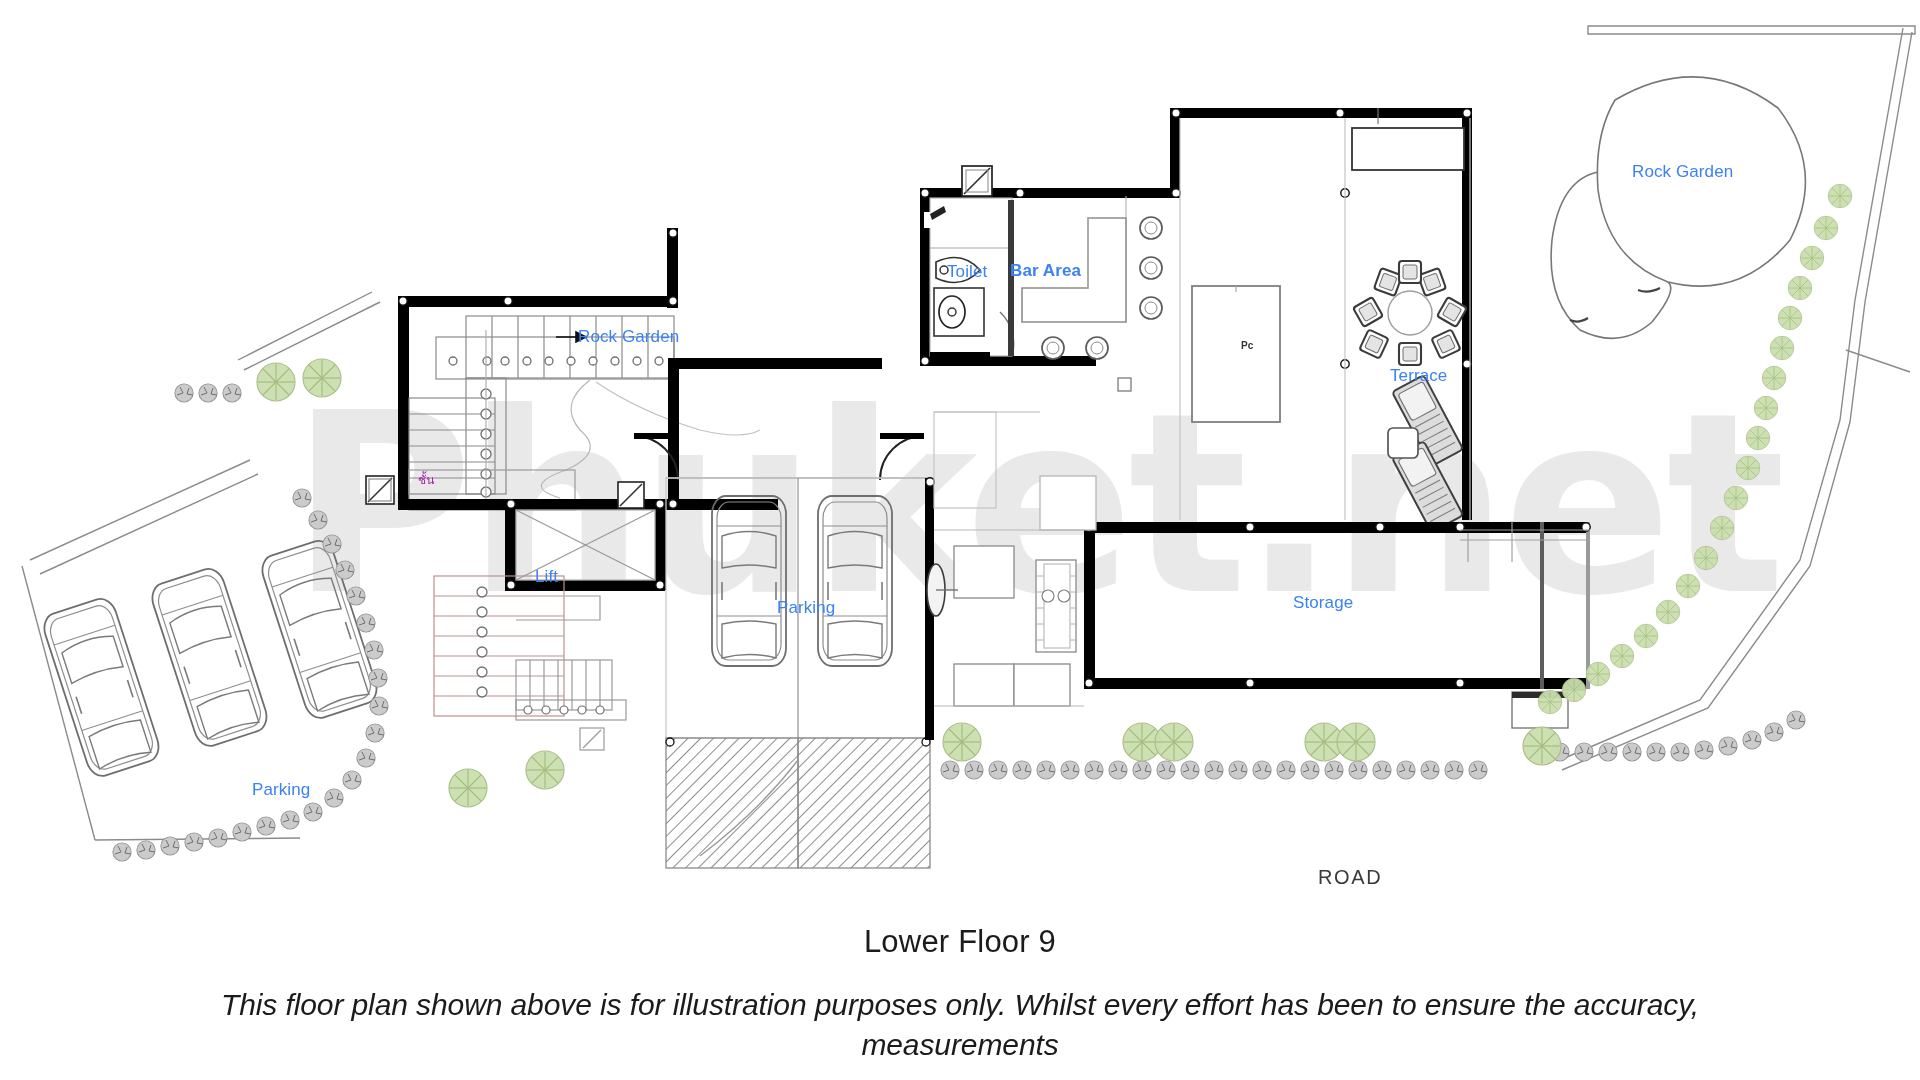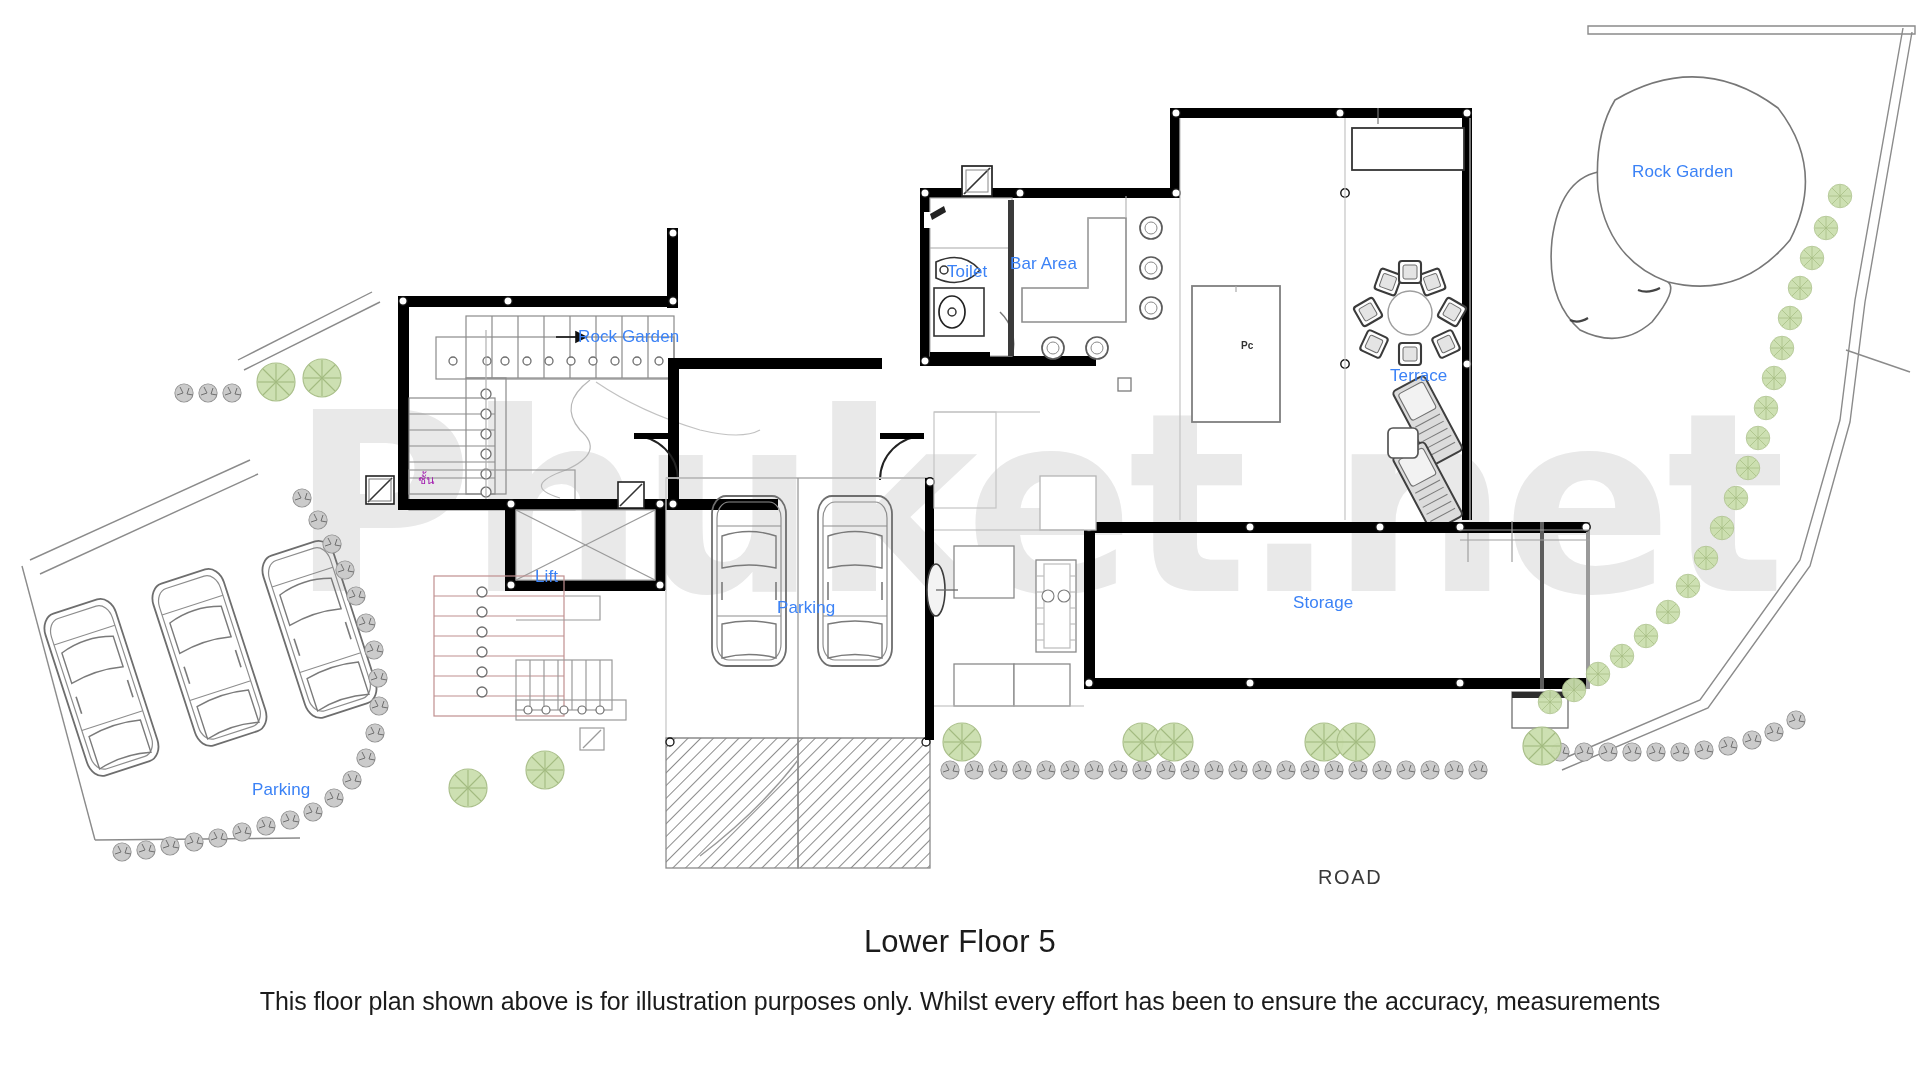--- a/index.html
+++ b/index.html
@@ -38,26 +38,27 @@
   }
   .plan-title {
     font-size: 31px;
     font-weight: 400;
     letter-spacing: 0.2px;
     color: #1b1b1b;
     margin: 0 0 26px 0;
     line-height: 1.1;
   }
   .disclaimer {
-    font-size: 25px;
+    font-size: 30px;
     line-height: 1.34;
     color: #1b1b1b;
     margin: 1px auto;
     width: 1620px;
     letter-spacing: -0.1px;
+    font-style: italic;
   }
   .disclaimer .line {
     display: block;
   }
   .room-label {
     position: absolute;
     font-size: 17px;
     color: #3b82f6;
     white-space: nowrap;
     font-family: "Liberation Sans", sans-serif;
@@ -617,40 +618,40 @@
       <line x1="556" y1="337" x2="576" y2="337"></line>
       <path d="M576 332 L586 337 L576 342 Z"></path>
     </g>
 
   </svg>
 
   <div class="room-label" style="left:578px; top:327px;">Rock Garden</div>
 
   <div class="room-label" style="left:947px; top:262px;">Toilet</div>
 
-  <div class="room-label" style="left:1010px; top:254px;">Bar Area</div>
+  <div class="room-label" style="left:1010px; top:261px;font-weight:bold;">Bar Area</div>
 
   <div class="room-label" style="left:1390px; top:366px;">Terrace</div>
 
   <div class="room-label" style="left:1293px; top:593px;">Storage</div>
 
   <div class="room-label" style="left:535px; top:567px;text-align:right;">Lift</div>
 
   <div class="room-label" style="left:777px; top:598px;">Parking</div>
 
   <div class="room-label" style="left:252px; top:780px;">Parking</div>
 
   <div class="room-label" style="left:1632px; top:162px;">Rock Garden</div>
 
   <div class="room-label sm" style="left:1197px; top:340px; font-size:10px; font-weight:700; color:#333;padding-left:44px;">Pc</div>
 
   <div class="room-label sm" style="left:418px; top:470px; font-size:12px; color:#a21caf;">ชั้น</div>
 
   <div class="road-label" style="left:1318px; top:866px;">ROAD</div>
 
   <div class="caption-block">
-    <h1 class="plan-title">Lower Floor 5</h1>
+    <h1 class="plan-title">Lower Floor 9</h1>
     <p class="disclaimer">
       <span class="line">This floor plan shown above is for illustration purposes only. Whilst every effort has been to ensure the accuracy, measurements</span>
     </p>
   </div>
 
 </div>
 
 </body></html>

